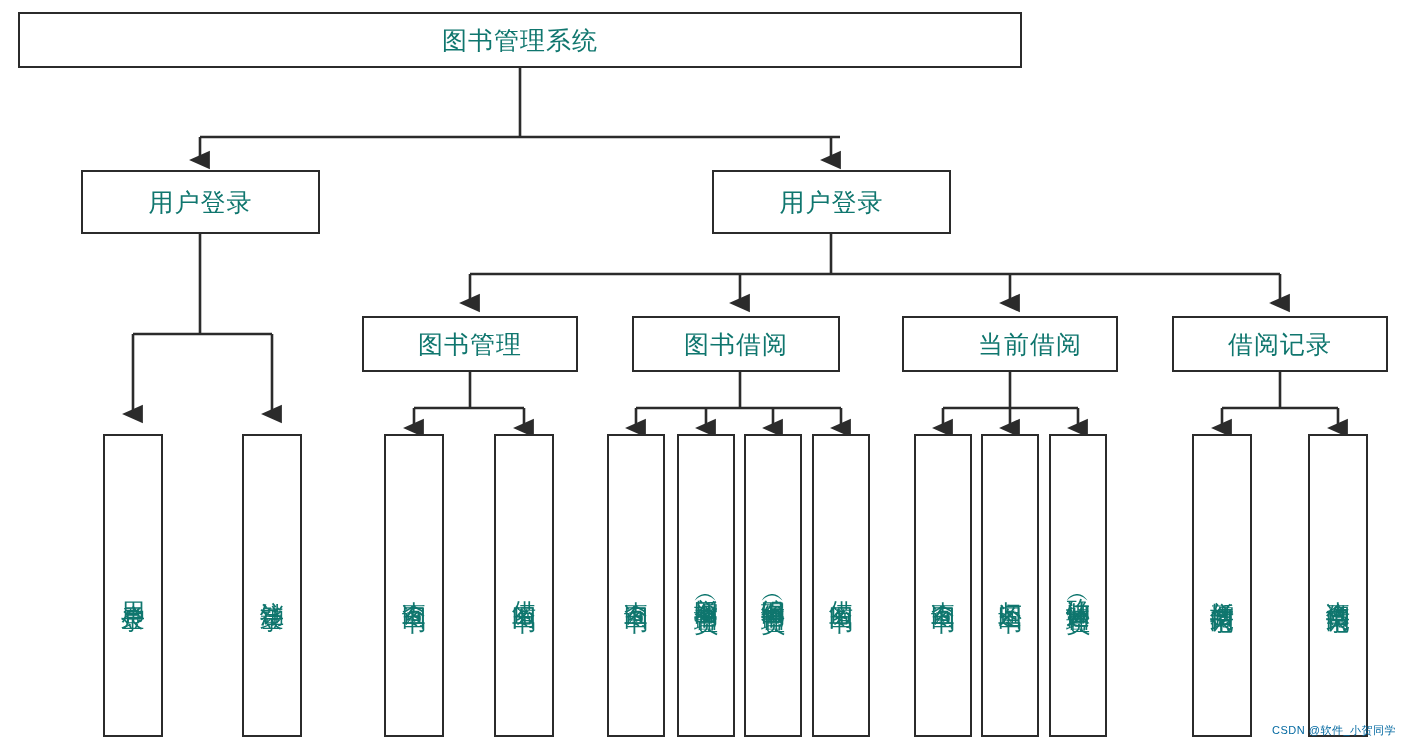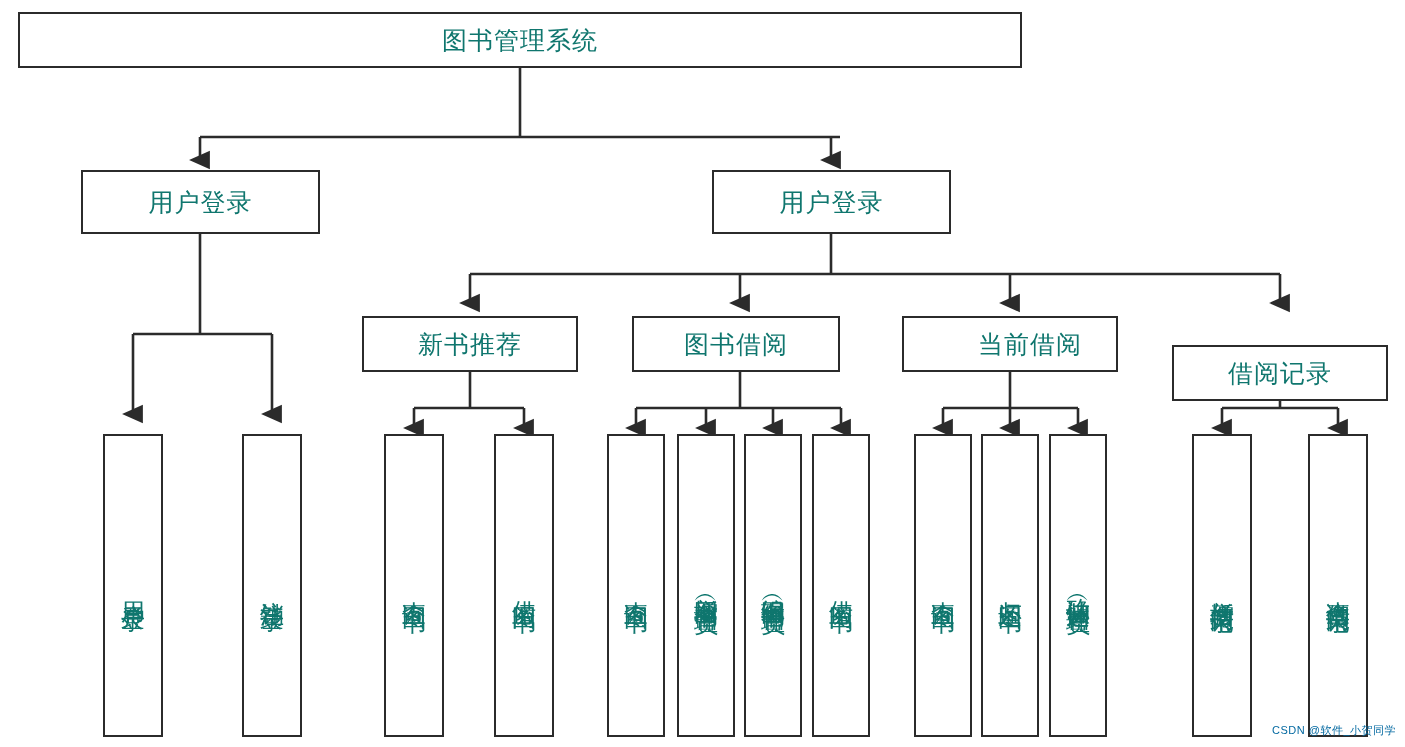--- a/index.html
+++ b/index.html
@@ -135,29 +135,29 @@
   </div>
 
   <div class="node horiz" style="left:81px; top:170px; width:239px; height:64px;">
     <span class="label">用户登录</span>
   </div>
   <div class="node horiz" style="left:712px; top:170px; width:239px; height:64px;">
     <span class="label">用户登录</span>
   </div>
 
   <div class="node horiz" style="left:362px; top:316px; width:216px; height:56px;">
-    <span class="label">新书推荐</span>
+    <span class="label">图书管理</span>
   </div>
   <div class="node horiz" style="left:632px; top:316px; width:208px; height:56px;">
     <span class="label">图书借阅</span>
   </div>
   <div class="node horiz" style="left:902px; top:316px; width:216px; height:56px;padding-left:40px;">
     <span class="label">当前借阅</span>
   </div>
-  <div class="node horiz" style="left:1172px; top:316px; width:216px; height:56px;margin-top:29px;">
+  <div class="node horiz" style="left:1172px; top:316px; width:216px; height:56px;">
     <span class="label">借阅记录</span>
   </div>
 
   <div class="node vert" style="left:103px; top:434px; width:60px; height:303px;">
     <span class="label">用户登录</span>
   </div>
   <div class="node vert" style="left:242px; top:434px; width:60px; height:303px;">
     <span class="label">注销登录</span>
   </div>
 

